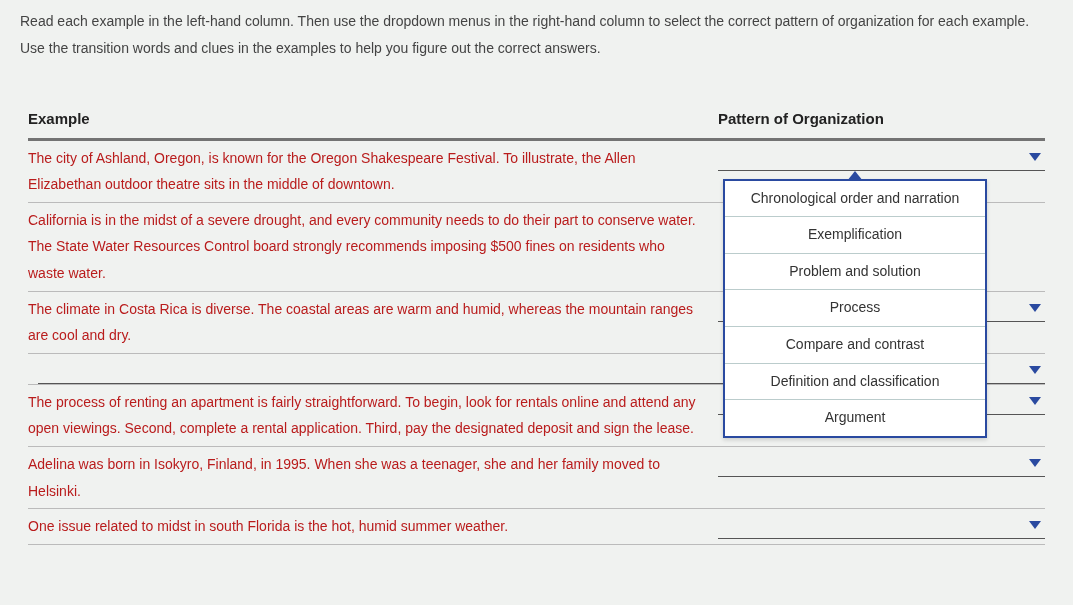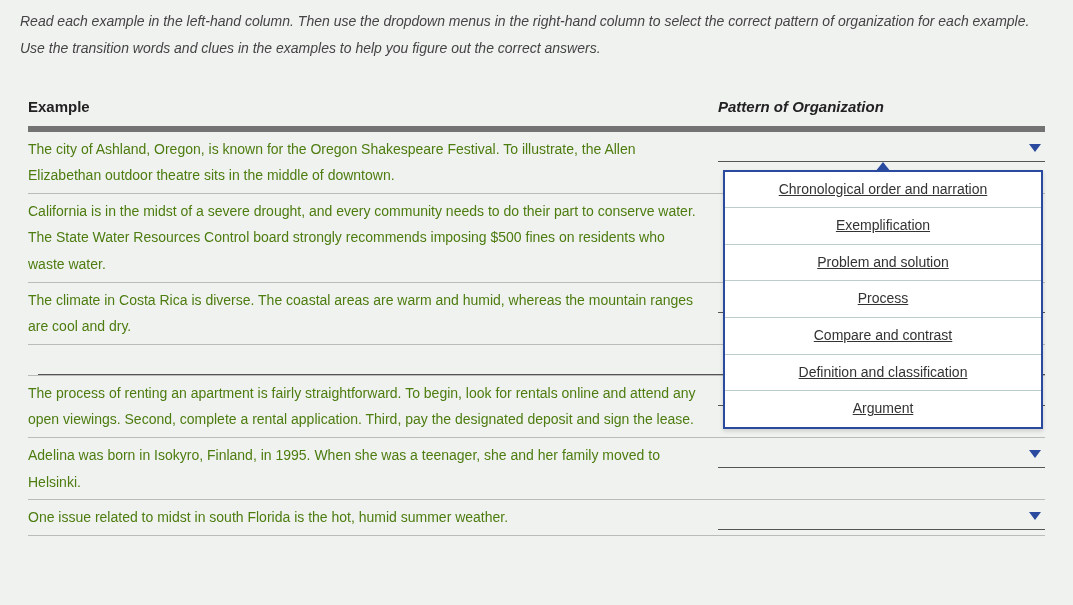--- a/index.html
+++ b/index.html
@@ -7,49 +7,48 @@
     margin: 0;
     padding: 8px 20px 20px 20px;
     font-family: Verdana, Geneva, sans-serif;
     font-size: 14px;
     color: #333;
     background: #f0f2f0;
     width: 1073px;
     line-height: 1.9;
   }
   .instructions {
-    font-style: italic;
     color: #444;
-    margin-bottom: 28px;
+    margin-bottom: 40px;
     font-size: 14px;
   }
   .table-wrap {
     position: relative;
     padding: 0 8px;
   }
   .header-row {
     display: flex;
     font-weight: bold;
     font-size: 15px;
     color: #222;
-    border-bottom: 6px solid #737373;
+    border-bottom: 3px solid #737373;
   }
   .col-example { flex: 0 0 680px; padding: 4px 0; }
-  .col-pattern { flex: 1; padding: 4px 0 4px 10px; font-style: italic; }
+  .col-pattern { flex: 1; padding: 4px 0 4px 10px; }
   .body-rows { position: relative; }
   .row {
     display: flex;
     border-bottom: 1px solid #bbb;
   }
   .row:last-child { border-bottom: none; }
   .row .example-text {
     flex: 0 0 680px;
     padding: 4px 8px 4px 0;
     font-size: 14px;
-    color: #4d7c0f;
+    color: #b91c1c;
   }
   .row .pattern-cell {
     flex: 1;
     padding: 6px 0 0 10px;
     position: relative;
   }
   .dropdown-closed {
     height: 24px;
     border-bottom: 1px solid #555;
     position: relative;
@@ -61,26 +60,25 @@
     top: 6px;
     width: 0; height: 0;
     border-left: 6px solid transparent;
     border-right: 6px solid transparent;
     border-top: 8px solid #2a4aa0;
   }
   .dropdown-open {
     position: absolute;
     top: 38px;
     left: 695px;
-    width: 320px;
+    width: 264px;
     background: #fff;
     border: 2px solid #2a4aa0;
     z-index: 10;
     box-shadow: 0 2px 4px rgba(0,0,0,0.15);
-    text-decoration: underline;
   }
   .dropdown-open::before {
     content: "";
     position: absolute;
     top: -10px;
     left: 50%;
     margin-left: -8px;
     width: 0; height: 0;
     border-left: 8px solid transparent;
     border-right: 8px solid transparent;

